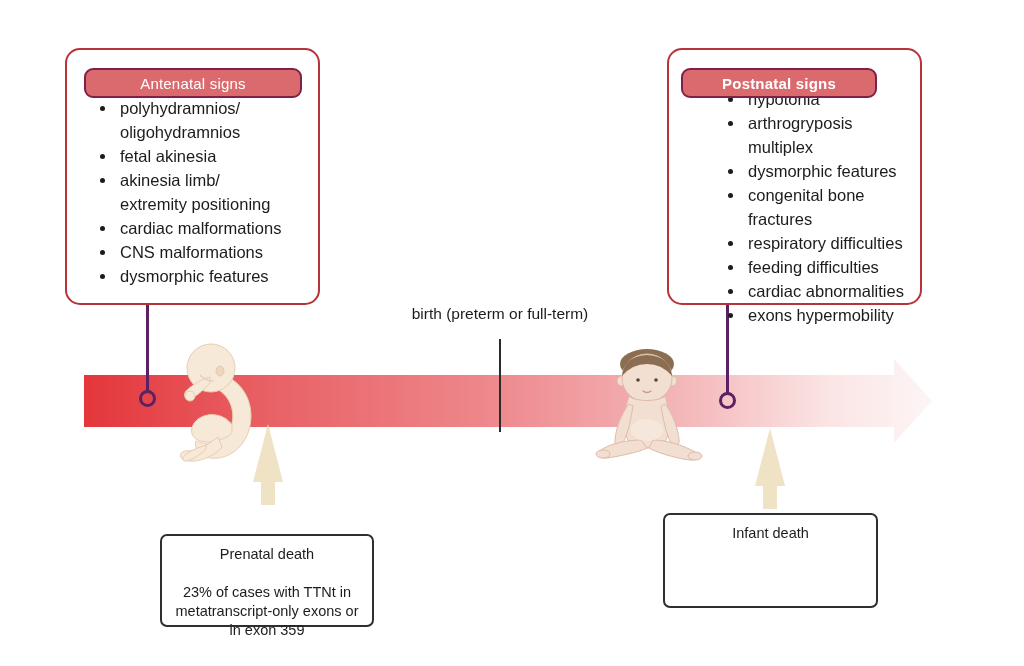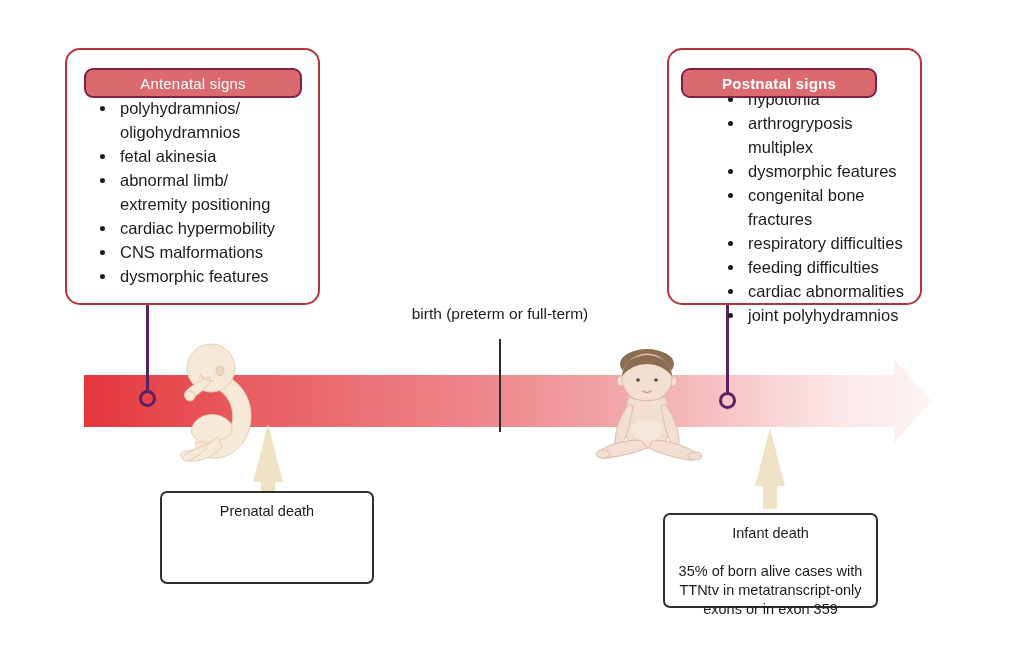--- a/index.html
+++ b/index.html
@@ -56,21 +56,21 @@
   .up-arrow{position:absolute;}
   .up-arrow.left{left:250px;top:422px;}
   .up-arrow.right{left:752px;top:426px;}
 
   
   .death-box{
     position:absolute;box-sizing:border-box;background:#ffffff;
     border:2px solid #2f2f2f;border-radius:7px;text-align:center;
     font-size:14.5px;line-height:19px;padding-top:9px;
   }
-  .death-box.prenatal{left:160px;top:491px;width:214px;height:93px;}
+  .death-box.prenatal{left:160px;top:534px;width:214px;height:93px;}
   .death-box.infant{left:663px;top:513px;width:215px;height:95px;}
   .death-title{margin-bottom:19px;}
   .death-body{white-space:pre-line;padding:0 6px;}
 </style>
 </head>
 <body>
 
 <div class="canvas">
 
   <svg class="timeline-arrow" width="850" height="84" viewBox="0 0 850 84" aria-hidden="true">
@@ -96,43 +96,43 @@
   <div class="connector-dot right"></div>
 
   <section class="signs-panel antenatal">
     <div class="signs-header">
       <span>Antenatal signs</span>
     </div>
     <ul class="signs-list">
       <li>polyhydramnios/
 oligohydramnios</li>
       <li>fetal akinesia</li>
-      <li>abnormal limb/
+      <li>akinesia limb/
 extremity positioning</li>
-      <li>cardiac hypermobility</li>
+      <li>cardiac malformations</li>
       <li>CNS malformations</li>
       <li>dysmorphic features</li>
     </ul>
   </section>
 
   <section class="signs-panel postnatal">
     <div class="signs-header">
       <span>Postnatal signs</span>
     </div>
     <ul class="signs-list">
       <li>hypotonia</li>
       <li>arthrogryposis
 multiplex</li>
       <li>dysmorphic features</li>
       <li>congenital bone
 fractures</li>
       <li>respiratory difficulties</li>
       <li>feeding difficulties</li>
       <li>cardiac abnormalities</li>
-      <li>joint polyhydramnios</li>
+      <li>exons hypermobility</li>
     </ul>
   </section>
 
   <svg class="fetus" width="102" height="124" viewBox="0 0 102 124" aria-hidden="true">
     <g stroke="#e7cdb3" stroke-width="1" fill="#f7e9d8">
 
       <path d="M62,34 C86,44 94,70 86,92 C79,111 60,121 44,116 C36,113 32,106 34,100
                C48,106 62,100 68,88 C74,75 70,58 58,50 Z"></path>
 
       <circle cx="49" cy="27" r="24"></circle>
@@ -190,22 +190,22 @@
 
   <svg class="up-arrow left" width="36" height="84" viewBox="0 0 36 84" aria-hidden="true">
     <polygon points="18,2 33,60 25,60 25,83 11,83 11,60 3,60" fill="#f0e2c4"></polygon>
   </svg>
   <svg class="up-arrow right" width="36" height="84" viewBox="0 0 36 84" aria-hidden="true">
     <polygon points="18,2 33,60 25,60 25,83 11,83 11,60 3,60" fill="#f0e2c4"></polygon>
   </svg>
 
   <div class="death-box prenatal">
     <div class="death-title">Prenatal death</div>
+    <div class="death-body">23% of cases with TTNt in
+metatranscript-only exons or
+in exon 359</div>
   </div>
 
   <div class="death-box infant">
     <div class="death-title">Infant death</div>
-    <div class="death-body">35% of born alive cases with
-TTNtv in metatranscript-only
-exons or in exon 359</div>
   </div>
 
 </div>
 
 </body></html>

